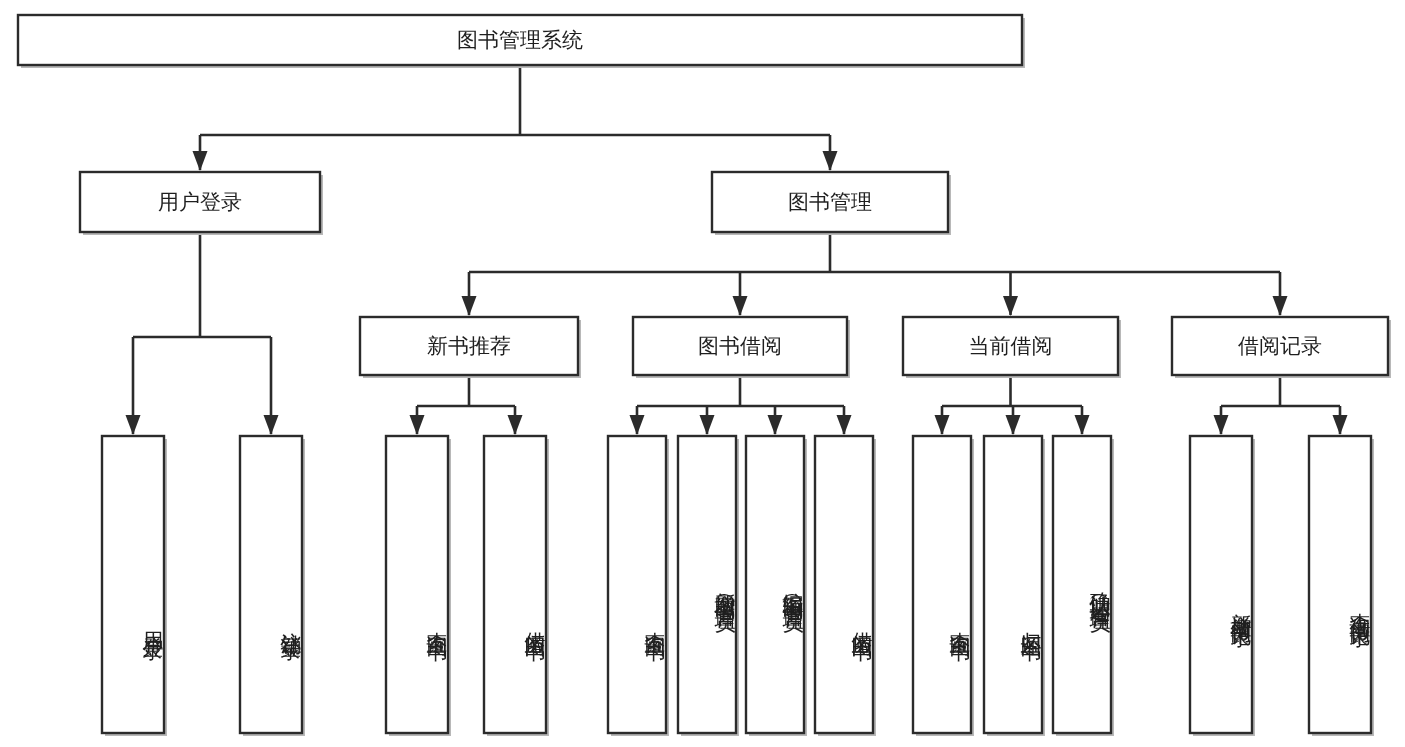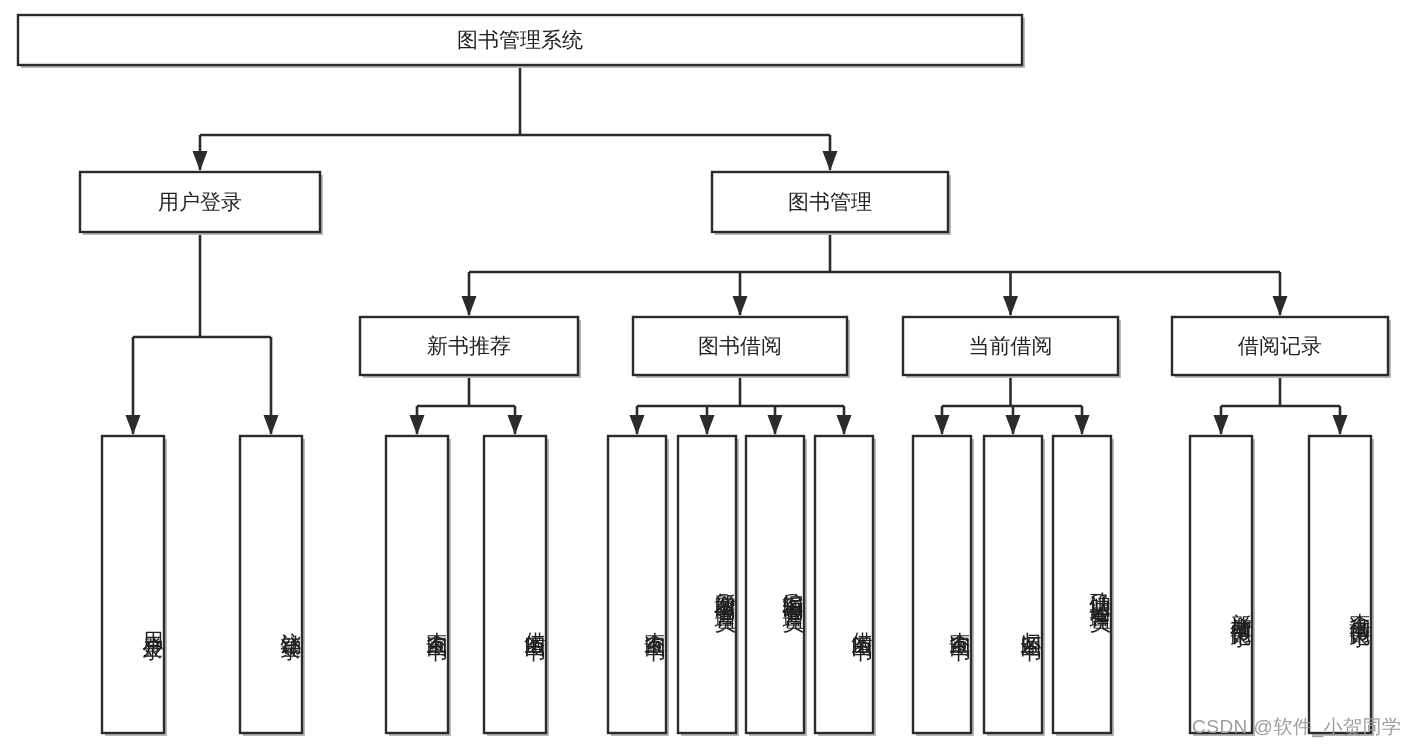--- a/index.html
+++ b/index.html
@@ -198,15 +198,14 @@
       <div class="leaf-label" style="left: 678px; top: 444px; width: 58px; height: 289px;">新增图书（管理员）</div>
       <div class="leaf-label" style="left: 746px; top: 444px; width: 58px; height: 289px;">编辑图书（管理员）</div>
       <div class="leaf-label" style="left: 815px; top: 508px; width: 58px; height: 225px;">借阅图书</div>
       <div class="leaf-label" style="left: 913px; top: 508px; width: 58px; height: 225px;">查询图书</div>
       <div class="leaf-label" style="left: 984px; top: 508px; width: 58px; height: 225px;">归还图书</div>
       <div class="leaf-label" style="left: 1053px; top: 444px; width: 58px; height: 289px;">确认归还（管理员）</div>
       <div class="leaf-label" style="left: 1190px; top: 476px; width: 62px; height: 257px;">新增借阅记录</div>
       <div class="leaf-label" style="left: 1309px; top: 476px; width: 62px; height: 257px;">查询借阅记录</div>
     </div>
 
-  <div class="watermark" style="left: 1192px; top: 714px; color: rgb(157, 157, 157);">CSDN @软件_小贺同学</div>
 
 </div>
 
 </body></html>

